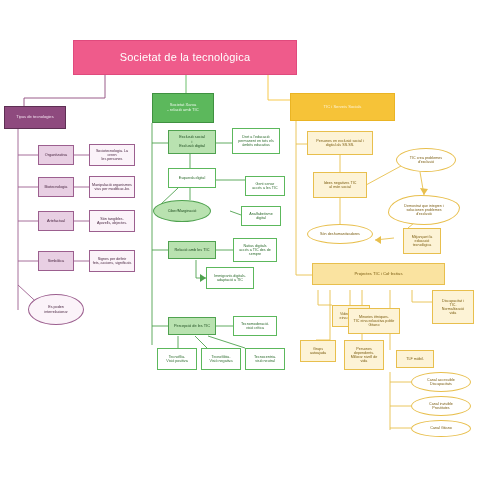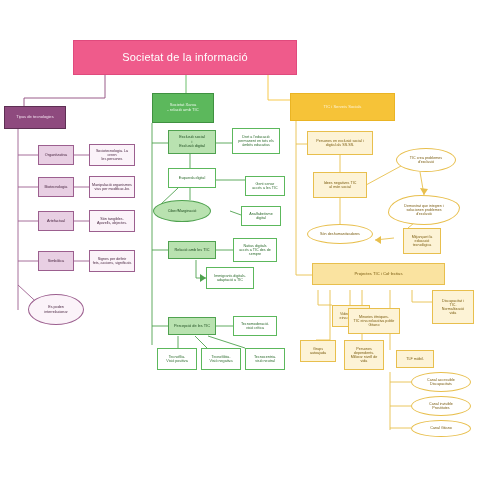--- a/index.html
+++ b/index.html
@@ -111,21 +111,21 @@
     <g fill="#e8bf4d">
       <polygon points="424,195 420,188 428,189"></polygon>
       <polygon points="375,240 381,236 381,244"></polygon>
     </g>
     <g fill="#4fa24f">
       <polygon points="206,278 200,274 200,282"></polygon>
     </g>
   </svg>
 
   <div class="node root" style="left:73px;top:40px;width:224px;height:35px;">
-    <span>Societat de la informació</span>
+    <span>Societat de la tecnològica</span>
   </div>
 
   <div class="node p-head" style="left:4px;top:106px;width:62px;height:23px;">
     <span>Tipus de tecnologies</span>
   </div>
 
   <div class="node p-box" style="left:38px;top:145px;width:36px;height:20px;">
     <span>Organitzativa</span>
   </div>
   <div class="node p-desc" style="left:89px;top:144px;width:46px;height:22px;">

